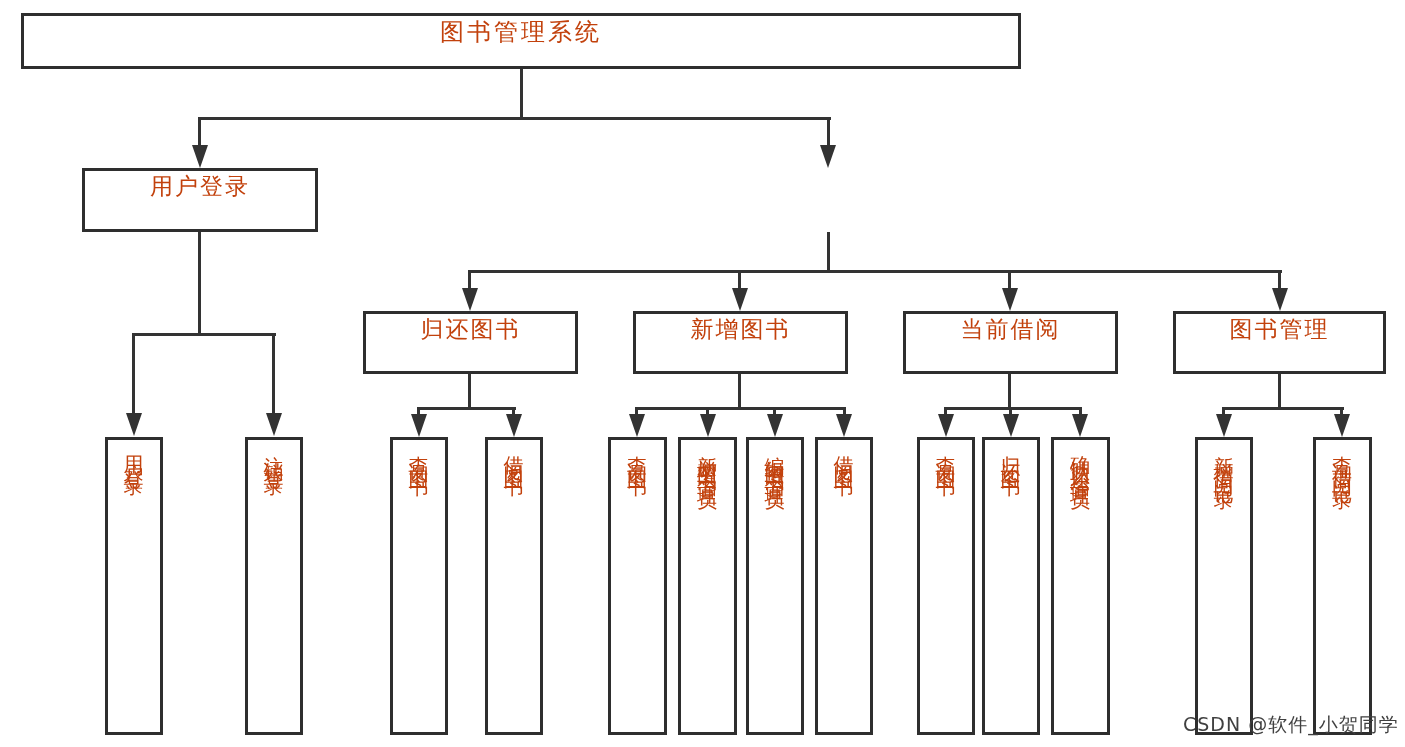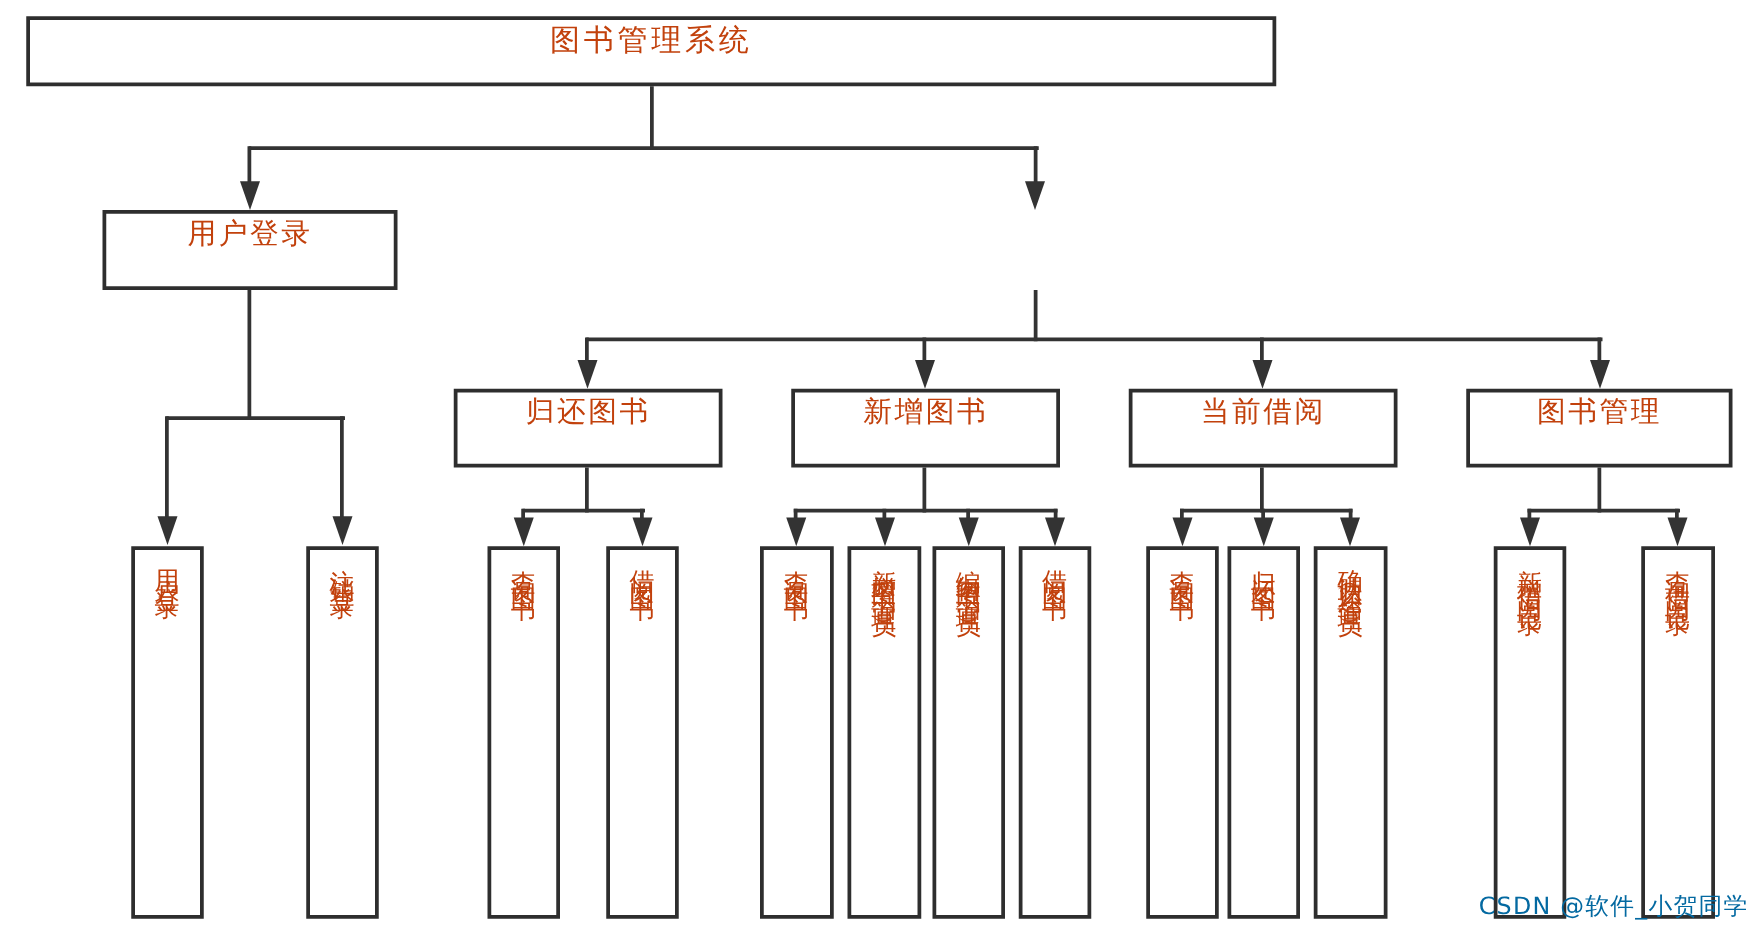--- a/index.html
+++ b/index.html
@@ -52,21 +52,21 @@
     border-left: 8px solid transparent;
     border-right: 8px solid transparent;
     border-top: 23px solid #333333;
   }
   .watermark {
     position: absolute;
     left: 1183px;
     top: 712px;
     font-size: 19px;
     letter-spacing: 1px;
-    color: #0369a1;
+    color: #404040;
     z-index: 5;
     white-space: nowrap;
   }
 </style>
 </head>
 <body>
 
 <div class="canvas">
 
   <div class="box" style="left:21px; top:13px; width:1000px; height:56px;">

